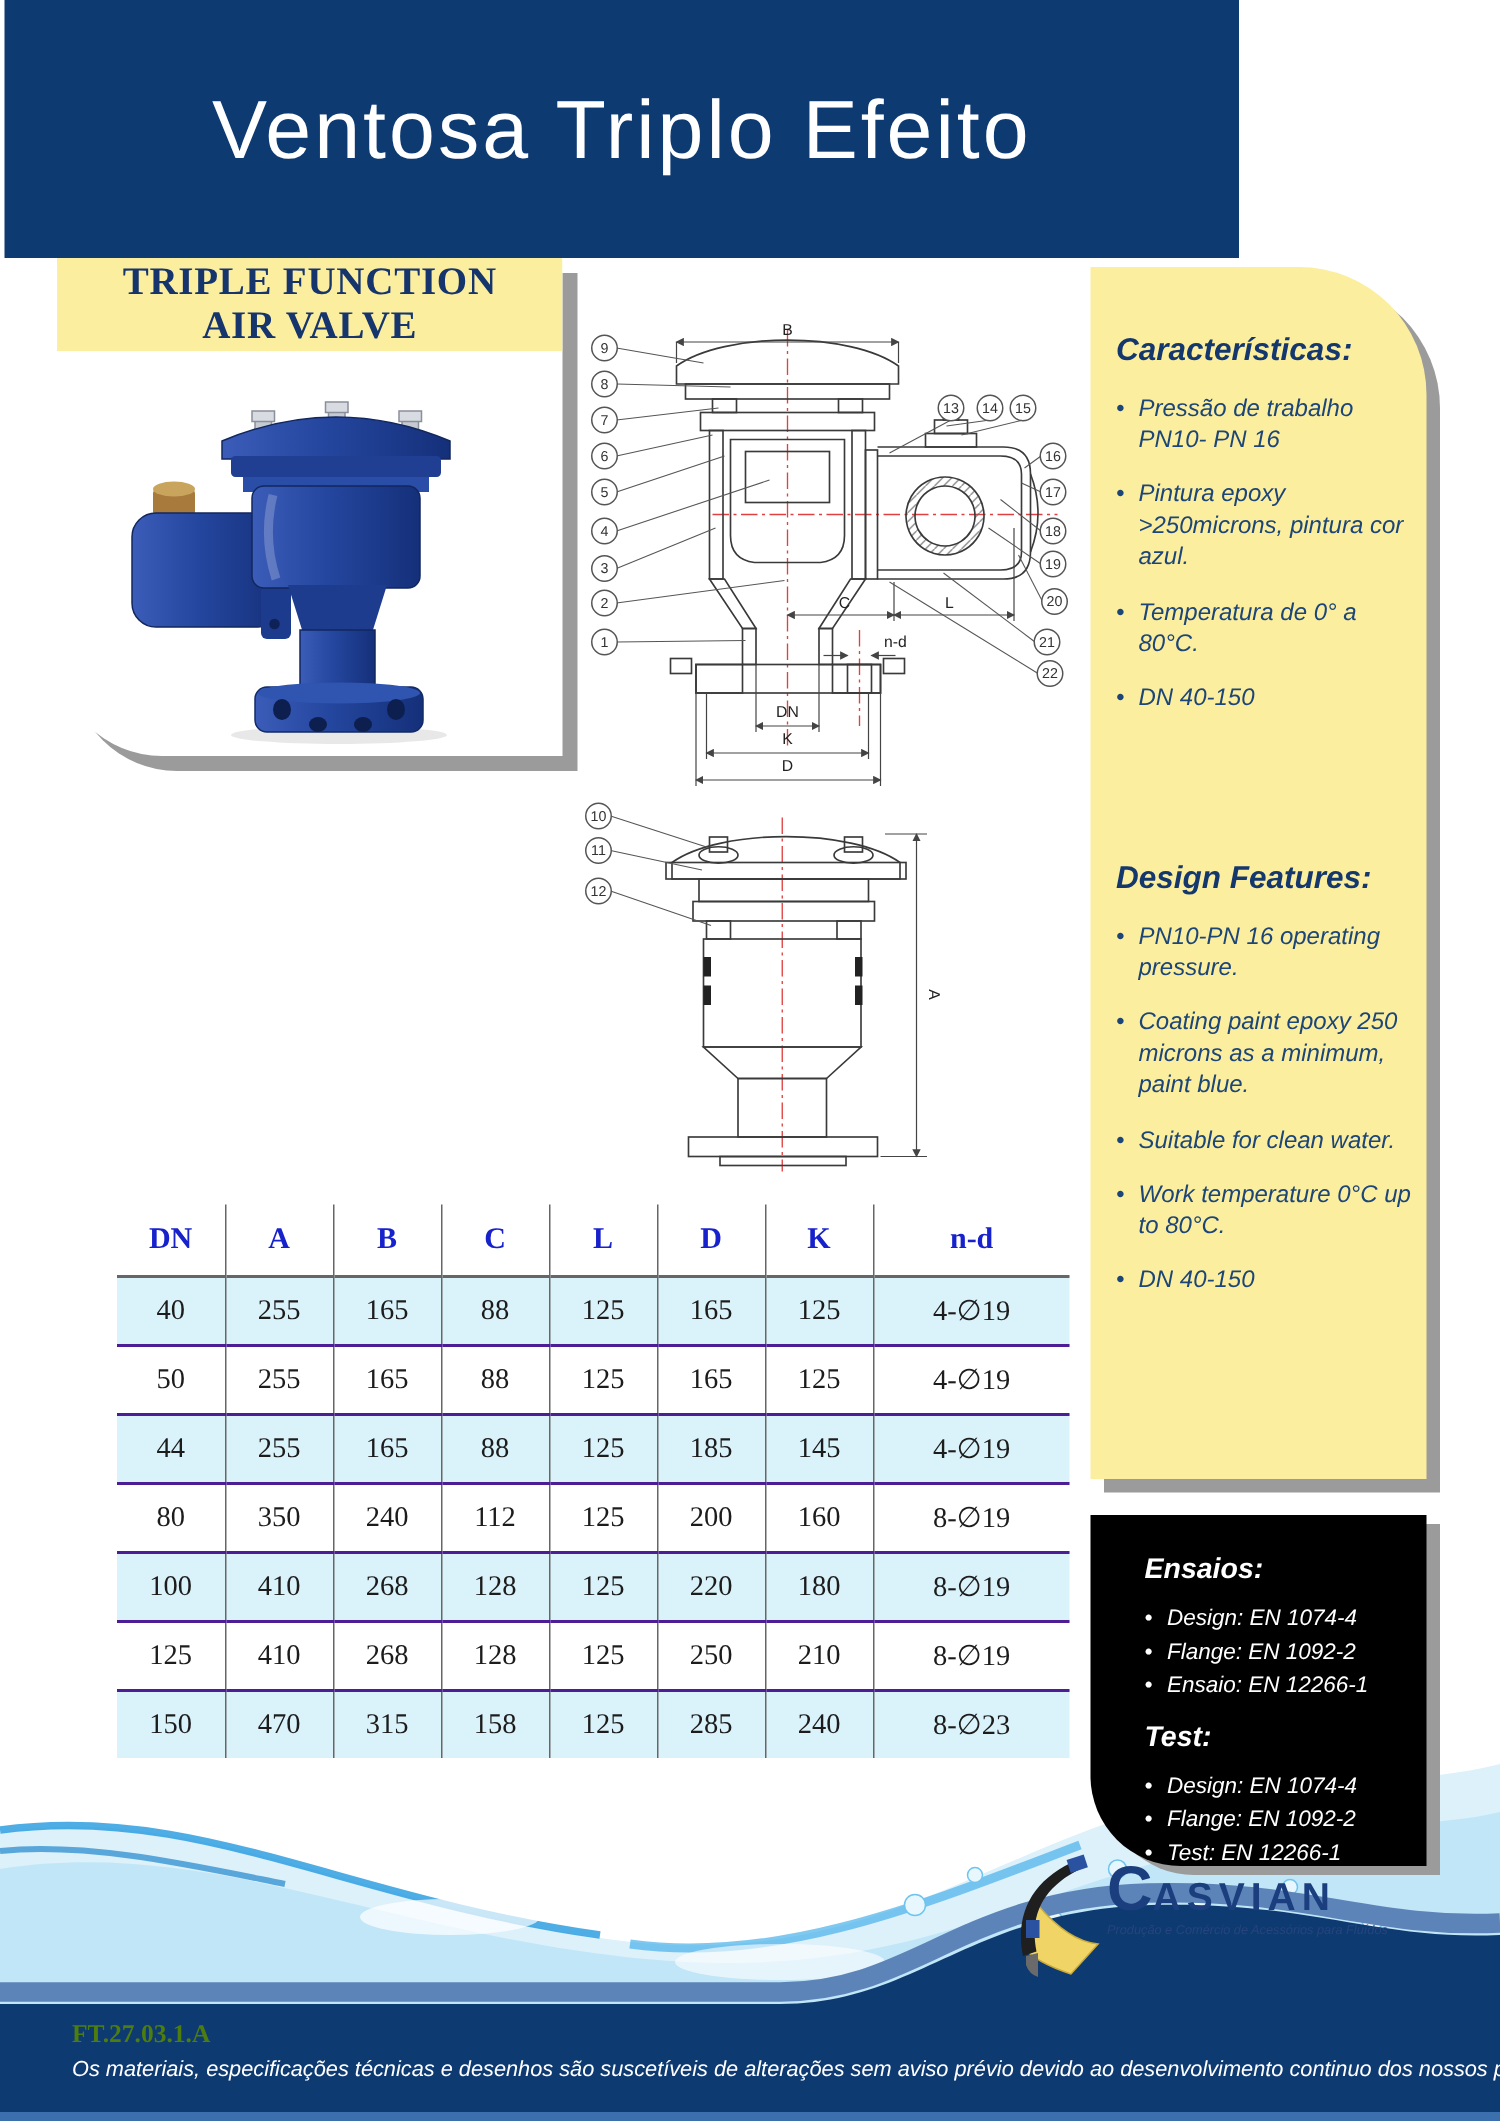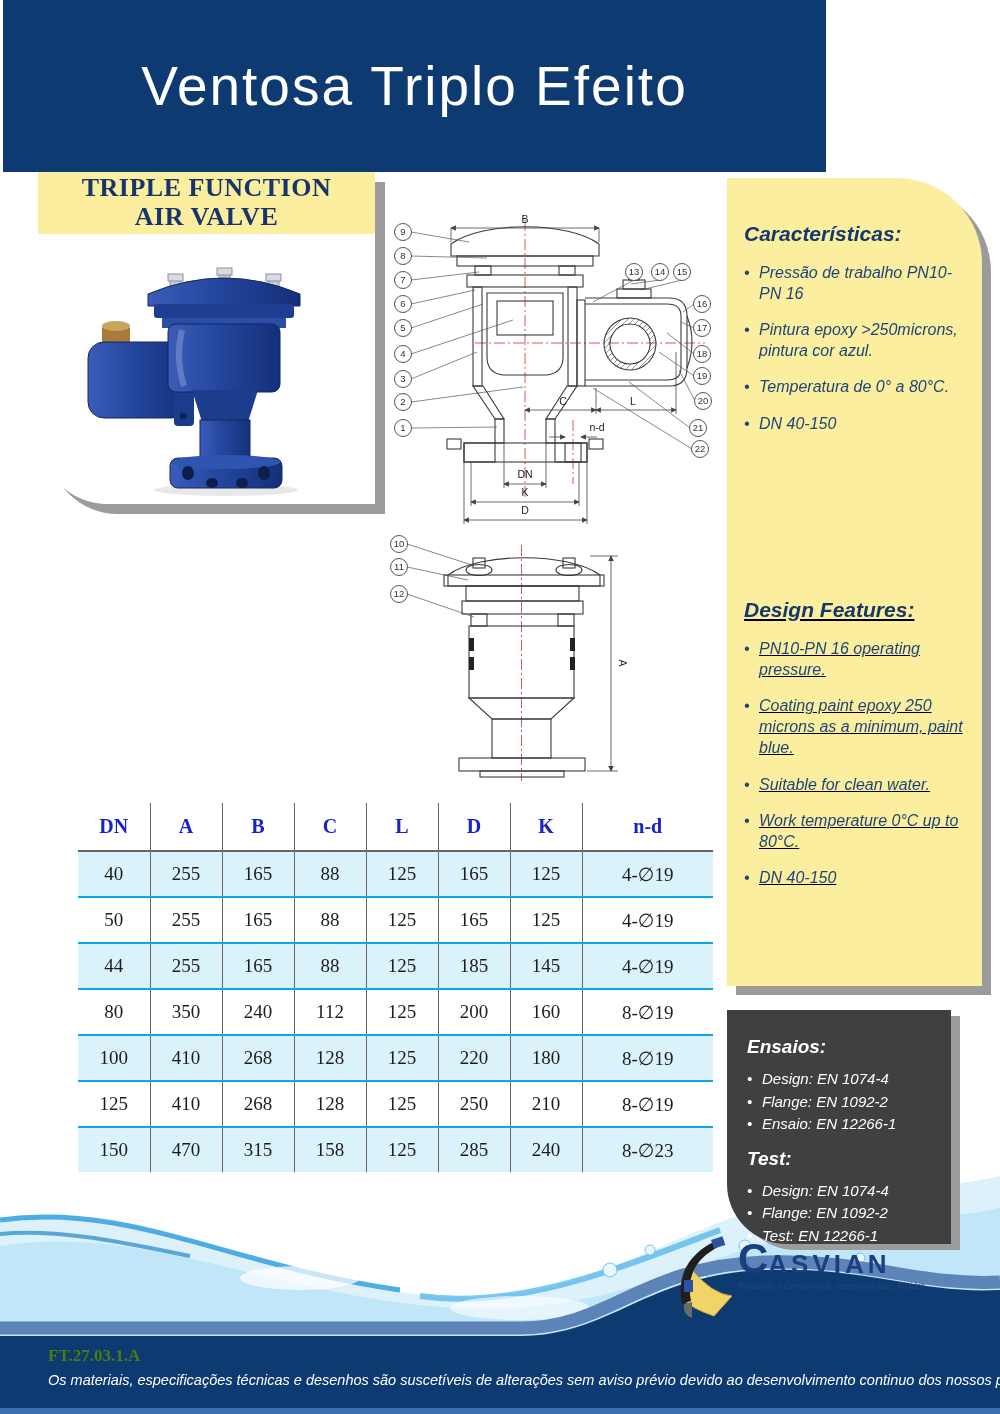--- a/index.html
+++ b/index.html
@@ -16,48 +16,48 @@
   .photo-card{left:38px;top:172px;width:337px;height:332px;background:#ffffff;
               border-radius:0 0 0 70px;box-shadow:10px 10px 0 #9b9b9b;
               overflow:hidden;z-index:2;}
   .card-title{height:62px;background:#fcee9f;display:flex;flex-direction:column;
               justify-content:center;align-items:center;
               font-family:"Liberation Serif",serif;font-weight:bold;
               color:#16356d;font-size:26px;line-height:1.1;letter-spacing:.5px;}
   .photo-svg{position:absolute;left:14px;top:64px;}
 
   
-  .side-panel{left:727px;top:178px;width:255px;height:808px;background:#fcee9f;
+  .side-panel{left:727px;top:178px;width:224px;height:808px;background:#fcee9f;
               border-radius:0 85px 0 0;box-shadow:9px 9px 0 #9b9b9b;z-index:2;}
   .panel-block{position:absolute;left:17px;right:10px;}
   .panel-h{font-size:21px;font-weight:bold;font-style:italic;color:#14386e;margin:0 0 16px 0;}
   .panel-list{list-style:none;margin:0;padding:0;font-style:italic;color:#1d4678;
               font-size:16px;line-height:1.32;}
   .panel-list li{margin-bottom:15px;padding-left:15px;position:relative;}
   .panel-list li::before{content:"\2022";position:absolute;left:0;}
 
   
-  .ensaios-panel{left:727px;top:1010px;width:224px;height:234px;background:#404040;
+  .ensaios-panel{left:727px;top:1010px;width:224px;height:234px;background:#000000;
                  border-radius:0 0 0 60px;box-shadow:9px 6px 0 #9b9b9b;
-                 color:#ffffff;padding:26px 12px 0 20px;box-sizing:border-box;z-index:5;}
+                 color:#ffffff;padding:26px 12px 0 36px;box-sizing:border-box;z-index:5;}
   .ensaios-h{font-size:19px;font-weight:bold;font-style:italic;margin:0 0 10px 0;}
   .ensaios-list{list-style:none;margin:0 0 12px 0;padding:0;font-style:italic;
                 font-size:15px;line-height:1.5;}
   .ensaios-list li{padding-left:15px;position:relative;}
   .ensaios-list li::before{content:"\2022";position:absolute;left:0;}
 
   
   .dims-table{position:absolute;left:78px;top:803px;border-collapse:collapse;
               table-layout:fixed;z-index:2;}
   .dims-table th{height:45px;font-family:"Liberation Serif",serif;font-weight:bold;
                  font-size:20px;color:#1822cc;text-align:center;
                  border-bottom:2px solid #666;}
   .dims-table td{height:42px;font-family:"Liberation Serif",serif;font-size:19px;
                  color:#1c1c1c;text-align:center;}
-  .dims-table tbody tr + tr td{border-top:2px solid #0ea5e9;}
+  .dims-table tbody tr + tr td{border-top:2px solid #4c1d95;}
   .dims-table th + th, .dims-table td + td{border-left:1.5px solid #666;}
   .dims-table tr.alt td{background:#daf2fa;}
 
   
   .drawing1{left:383px;top:192px;z-index:2;}
   .drawing2{left:380px;top:525px;z-index:2;}
   .dline{stroke:#3a3a3a;stroke-width:1.1;fill:none;}
   .dthin{stroke:#555;stroke-width:.7;fill:none;}
   .dim{stroke:#444;stroke-width:.8;fill:none;}
   .red{stroke:#e04040;stroke-width:.9;stroke-dasharray:11 3 2 3;fill:none;}
@@ -333,21 +333,21 @@
 <div class="abs side-panel">
   <div class="panel-block" style="top:44px;">
     <h3 class="panel-h">Características:</h3>
     <ul class="panel-list">
       <li>Pressão de trabalho PN10- PN 16</li>
       <li>Pintura epoxy &gt;250microns, pintura cor azul.</li>
       <li>Temperatura de 0° a 80°C.</li>
       <li>DN 40-150</li>
     </ul>
   </div>
-  <div class="panel-block" style="top:420px;text-decoration:underline;">
+  <div class="panel-block" style="top:396px;">
     <h3 class="panel-h">Design Features:</h3>
     <ul class="panel-list">
       <li>PN10-PN 16 operating pressure.</li>
       <li>Coating paint epoxy 250 microns as a minimum, paint blue.</li>
       <li>Suitable for clean water.</li>
       <li>Work temperature 0°C up to 80°C.</li>
       <li>DN 40-150</li>
     </ul>
   </div>
 </div>

